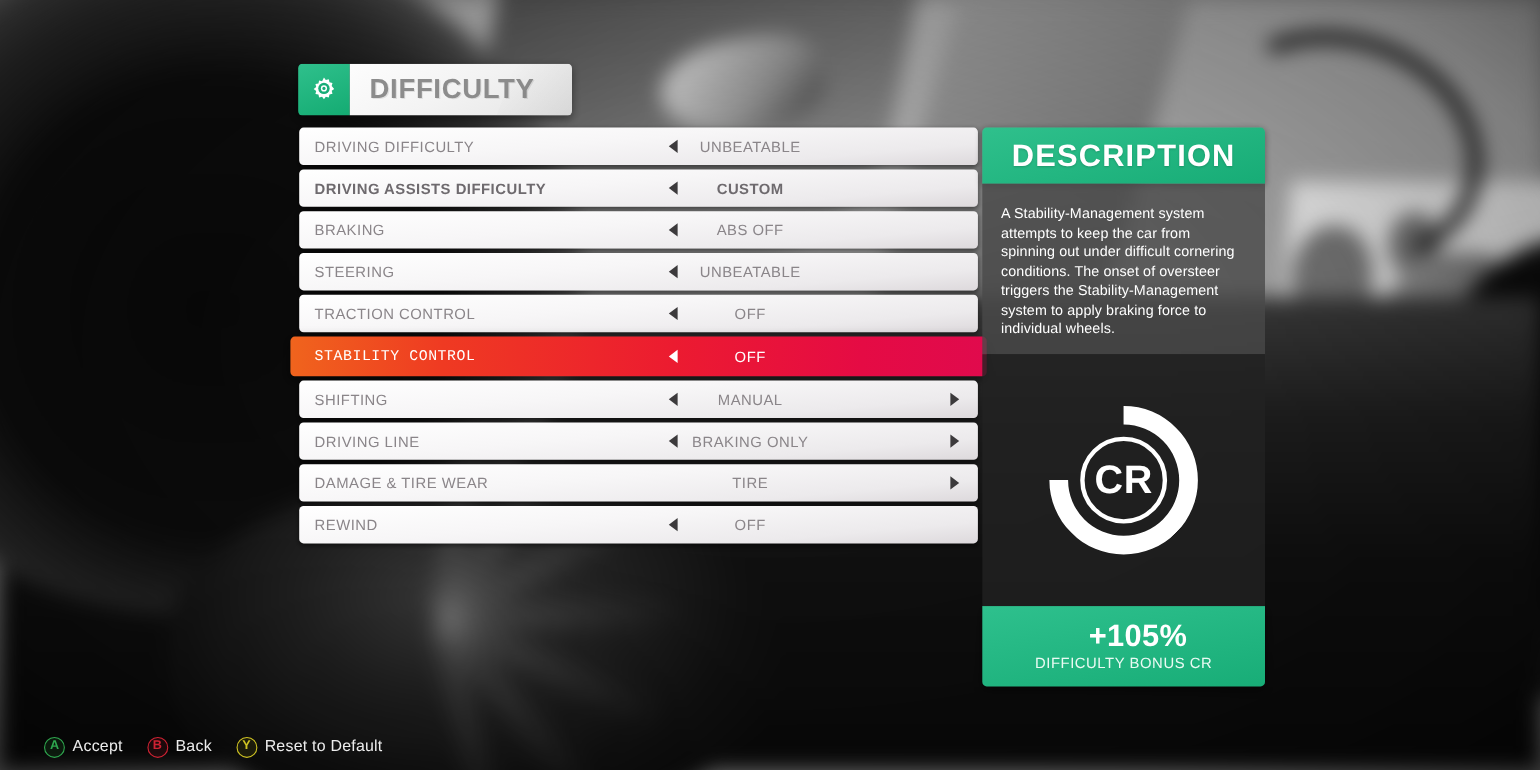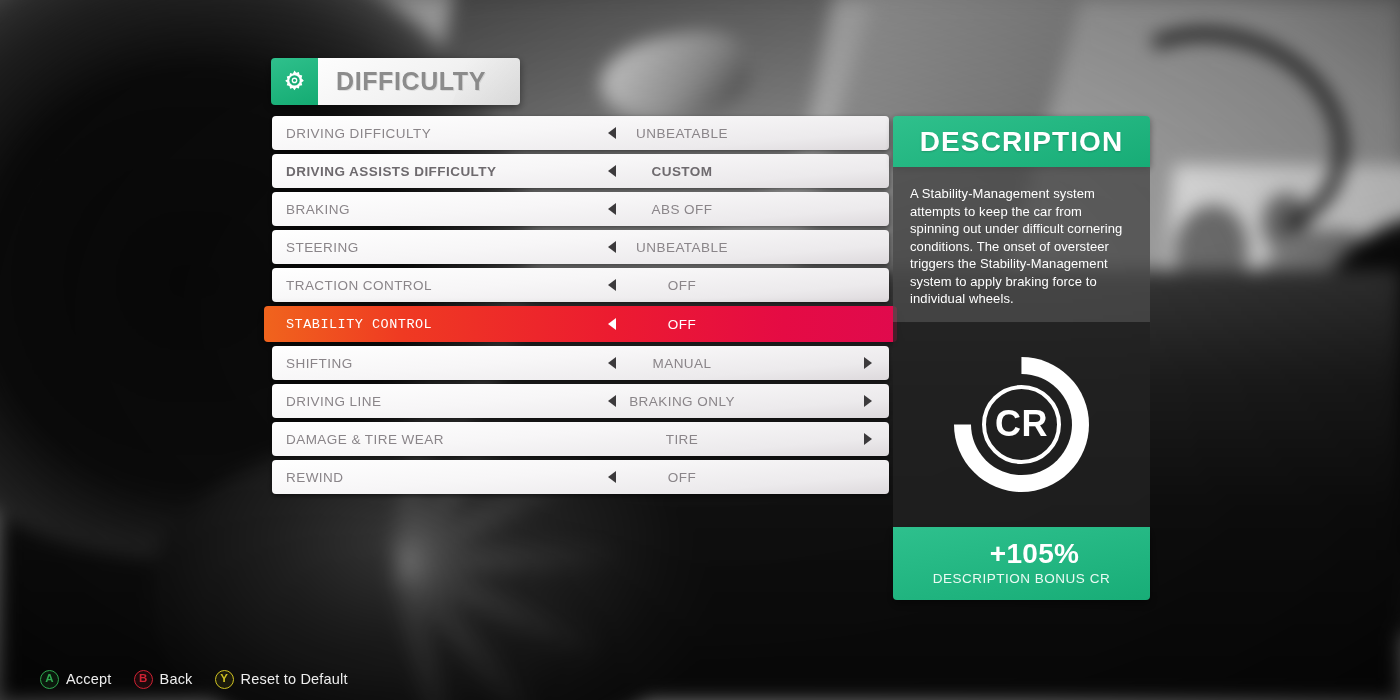--- a/index.html
+++ b/index.html
@@ -174,21 +174,21 @@
   #desc-body {
     background:rgba(72,72,72,.80);
     padding:18px 17px 14px 17px;
     min-height:115px;
   }
   #desc-body p {
     font-size:13px; line-height:17.5px; color:#ffffff; letter-spacing:.1px;
   }
   #cr-area {
     background:rgba(34,34,34,.80);
-    height:205px; position:relative;
+    height:229px; position:relative;
     display:flex; align-items:center; justify-content:center;
   }
   #cr-logo { position:relative; width:135px; height:135px; }
   #cr-logo .outer {
     position:absolute; inset:0;
     border:17px solid #fff; border-radius:50%;
     border-top-color:transparent;
     transform:rotate(-45deg);
   }
   #cr-logo .inner {
@@ -344,21 +344,21 @@
   </div>
   <div id="cr-area">
     <div id="cr-logo">
       <div class="outer"></div>
       <div class="inner"></div>
       <div class="cr">CR</div>
     </div>
   </div>
   <div id="bonus">
     <div class="pct">+105%</div>
-    <div class="cap">DESCRIPTION BONUS CR</div>
+    <div class="cap">DIFFICULTY BONUS CR</div>
   </div>
 </div>
 
 <div id="actionbar">
     <div class="action">
       <span class="btn-glyph btn-a">A</span>
       <span class="txt">Accept</span>
     </div>
     <div class="action">
       <span class="btn-glyph btn-b">B</span>

